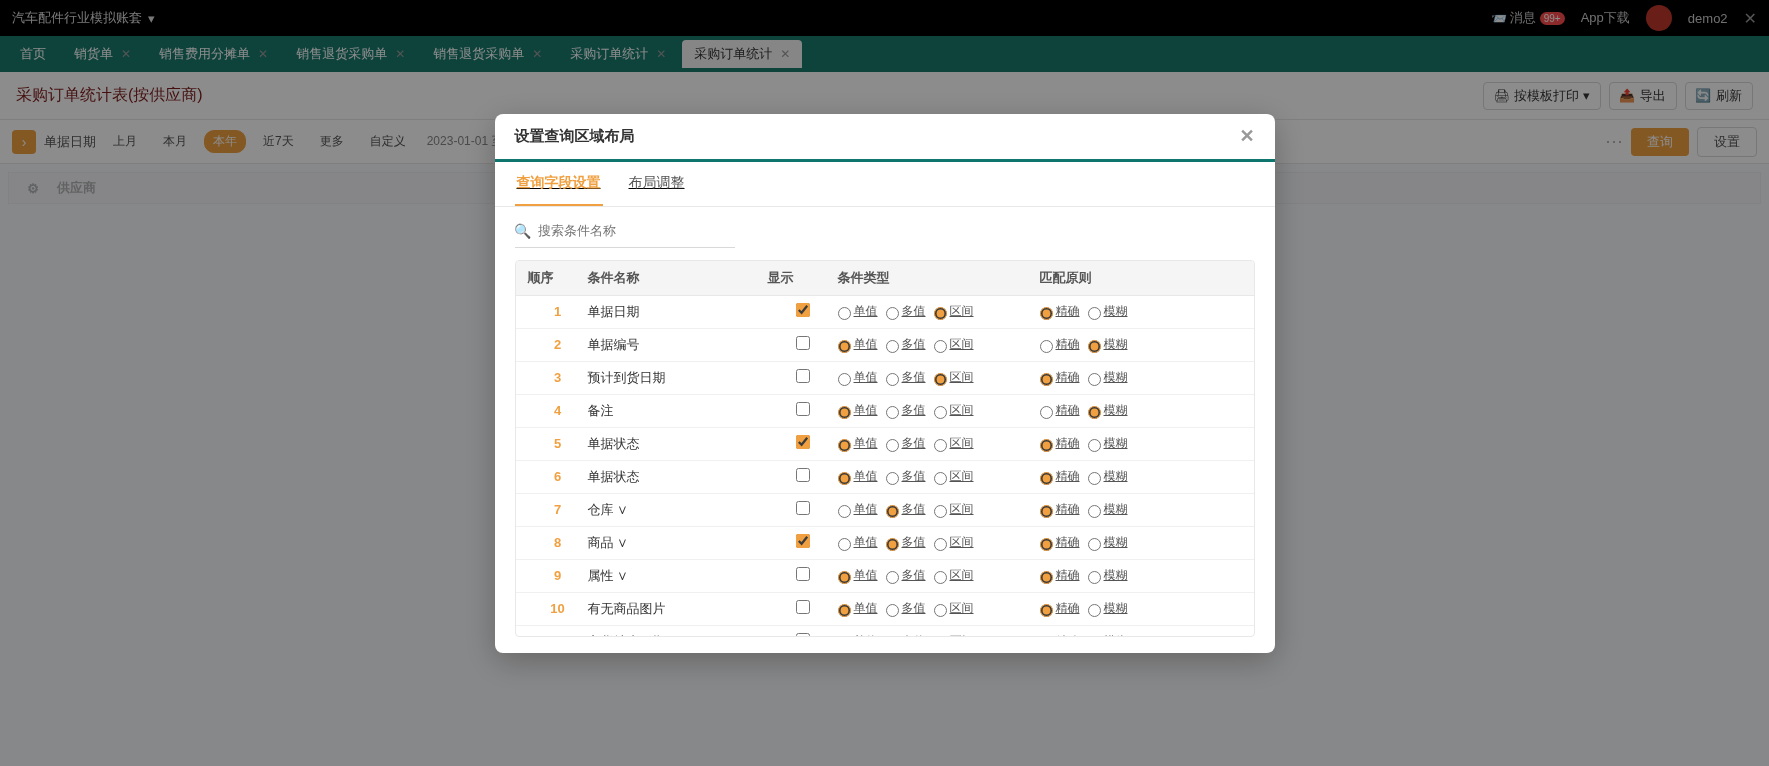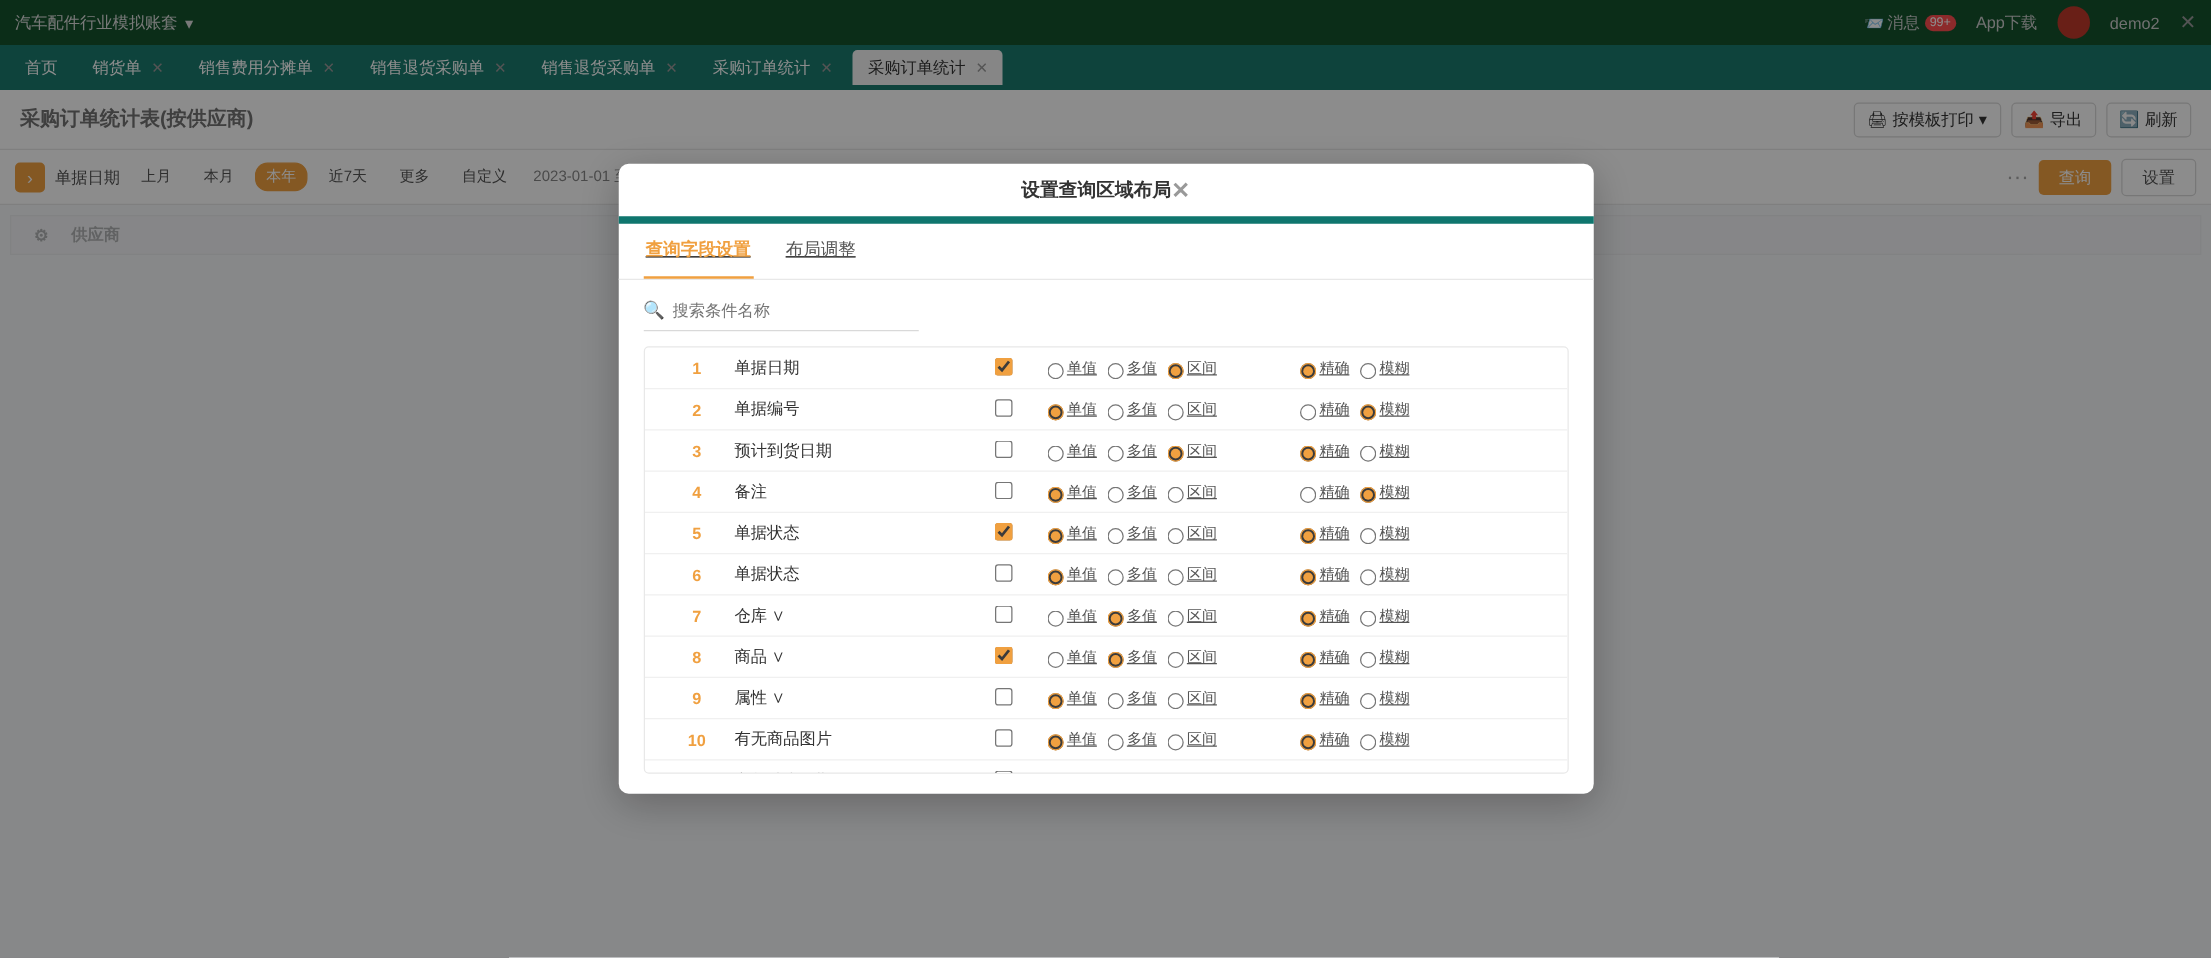--- a/index.html
+++ b/index.html
@@ -1,21 +1,21 @@
 <!DOCTYPE html>
 <html><head>
   <meta charset="utf-8">
   <style>
     * { box-sizing: border-box; margin: 0; padding: 0; }
     body { font-family: 'Microsoft YaHei', Arial, sans-serif; font-size: 13px; background: #f0f2f5; overflow: hidden; }
 
     
     .top-bar {
       height: 36px;
-      background: #14532d;
+      background: #000000;
       display: flex;
       align-items: center;
       justify-content: space-between;
       padding: 0 12px;
       color: #ccc;
     }
     .top-bar-left { font-size: 13px; color: #ddd; display: flex; align-items: center; gap: 6px; }
     .top-bar-right { display: flex; align-items: center; gap: 16px; font-size: 13px; color: #ccc; }
     .notification-badge {
       background: #ff4d4f; color: white; border-radius: 8px;
@@ -50,21 +50,21 @@
     
     .page-header {
       height: 48px;
       background: #fff;
       display: flex;
       align-items: center;
       padding: 0 16px;
       justify-content: space-between;
       border-bottom: 1px solid #e8e8e8;
     }
-    .page-title { font-size: 16px; font-weight: bold; color: #737373; }
+    .page-title { font-size: 16px; font-weight: normal; color: #7f1d1d; }
     .page-actions { display: flex; align-items: center; gap: 8px; }
     .btn-print { border: 1px solid #d9d9d9; background: #fff; padding: 4px 10px; border-radius: 4px; cursor: pointer; font-size: 13px; color: #333; display: flex; align-items: center; gap: 4px; }
     .btn-export { border: 1px solid #d9d9d9; background: #fff; padding: 4px 10px; border-radius: 4px; cursor: pointer; font-size: 13px; color: #333; display: flex; align-items: center; gap: 4px; }
     .btn-refresh { border: 1px solid #d9d9d9; background: #fff; padding: 4px 10px; border-radius: 4px; cursor: pointer; font-size: 13px; color: #333; display: flex; align-items: center; gap: 4px; }
 
     
     .filter-bar {
       height: 44px;
       background: #fff;
       display: flex;
@@ -125,23 +125,23 @@
       width: 780px;
       max-height: 660px;
       display: flex;
       flex-direction: column;
       box-shadow: 0 8px 32px rgba(0,0,0,0.25);
     }
     .modal-header {
       height: 48px;
       display: flex;
       align-items: center;
-      justify-content: center;
+      justify-content: space-between;
       padding: 0 20px;
-      border-bottom: 6px solid #0f766e;
+      border-bottom: 3px solid #0f766e;
       font-size: 15px;
       font-weight: bold;
       color: #333;
     }
     .modal-close { cursor: pointer; font-size: 18px; color: #999; }
     .modal-tabs {
       display: flex;
       align-items: center;
       padding: 0 20px;
       border-bottom: 1px solid #e8e8e8;
@@ -345,20 +345,27 @@
     </div>
 
     <div class="modal-body">
 
       <div class="search-bar">
         <span class="search-icon">🔍</span>
         <input class="search-input" type="text" placeholder="搜索条件名称" style="">
       </div>
 
       <div class="conditions-table">
+        <div class="conditions-table-header">
+          <span>顺序</span>
+          <span>条件名称</span>
+          <span>显示</span>
+          <span>条件类型</span>
+          <span>匹配原则</span>
+        </div>
         <div class="conditions-table-body" id="conditions-body">
 
         <div class="conditions-row">
       <span class="row-num">1</span>
       <span class="row-name">单据日期</span>
       <span class="row-display">
         <input type="checkbox" checked="" style="">
       </span>
       <span class="row-type radio-group">
         <label class="radio-item">

